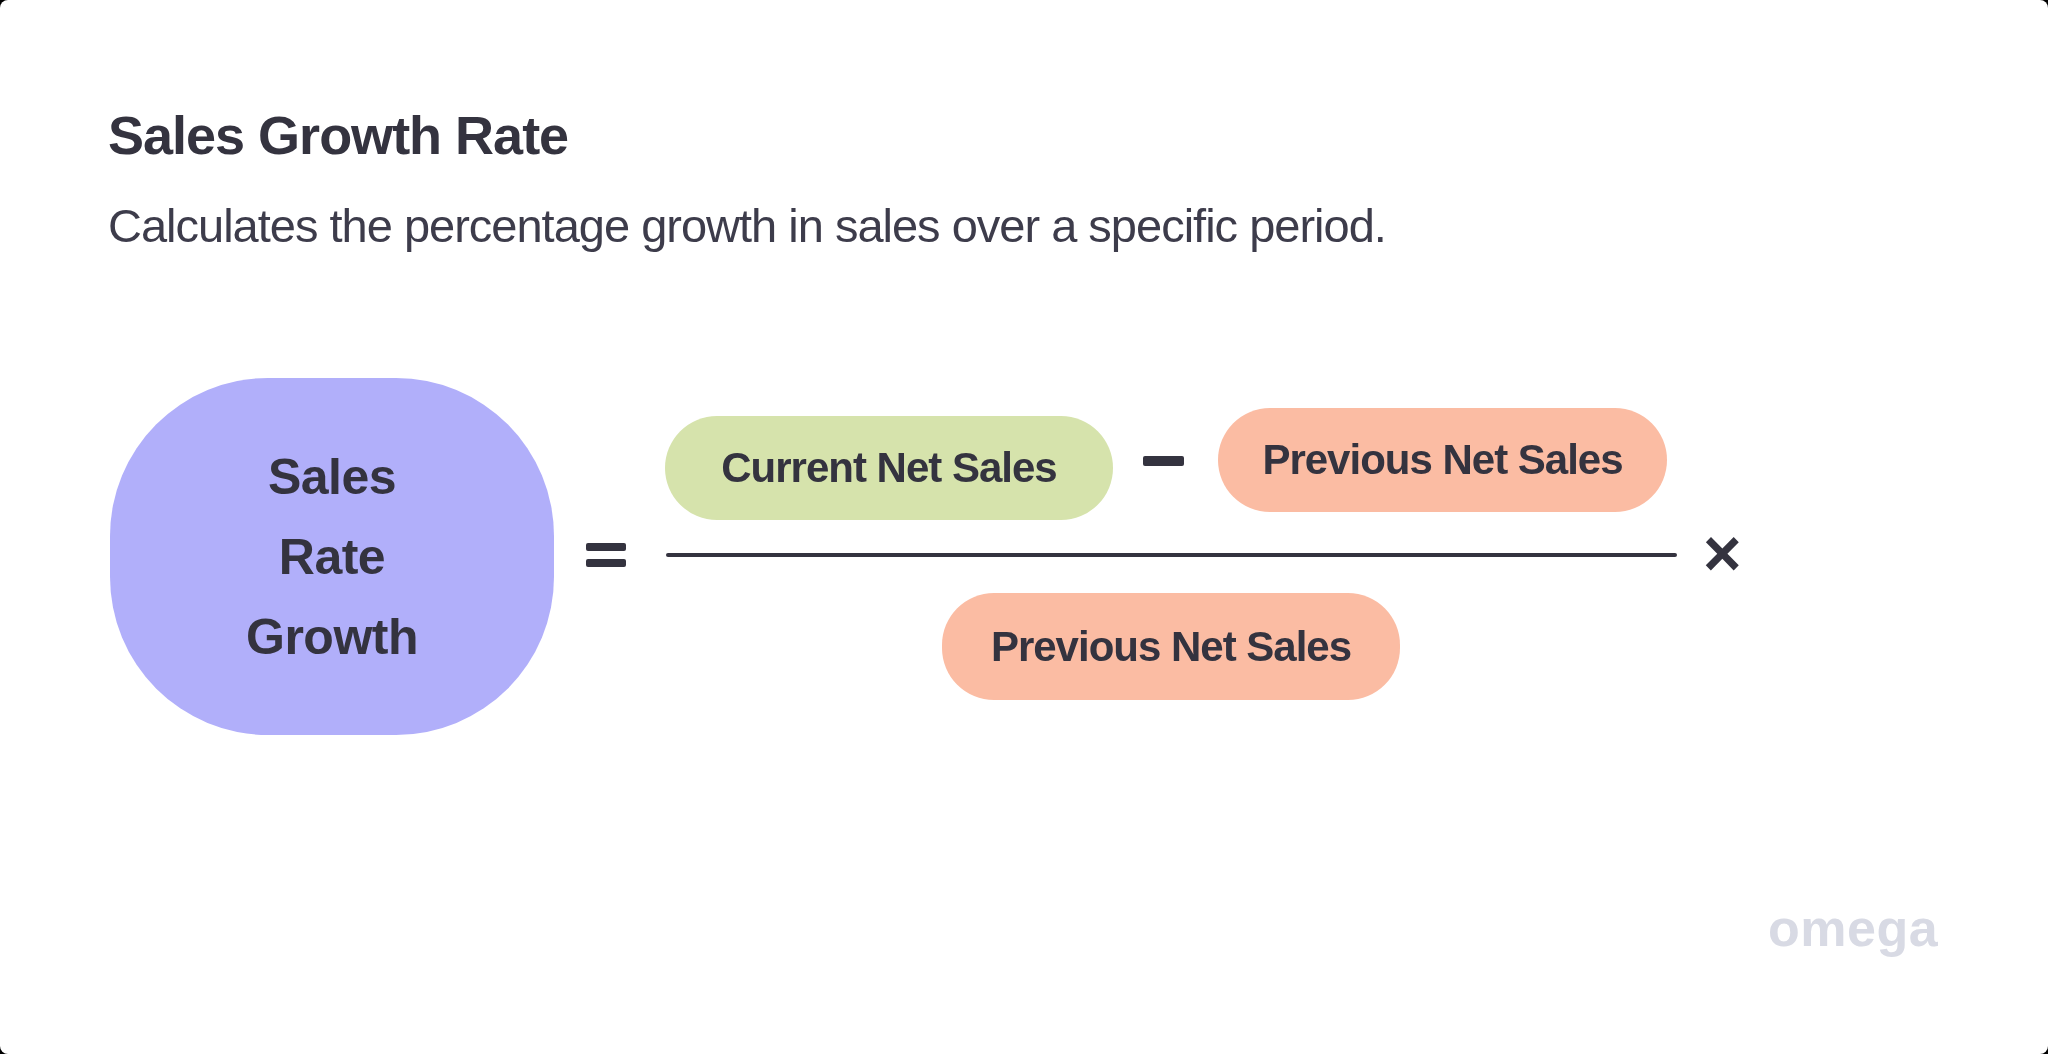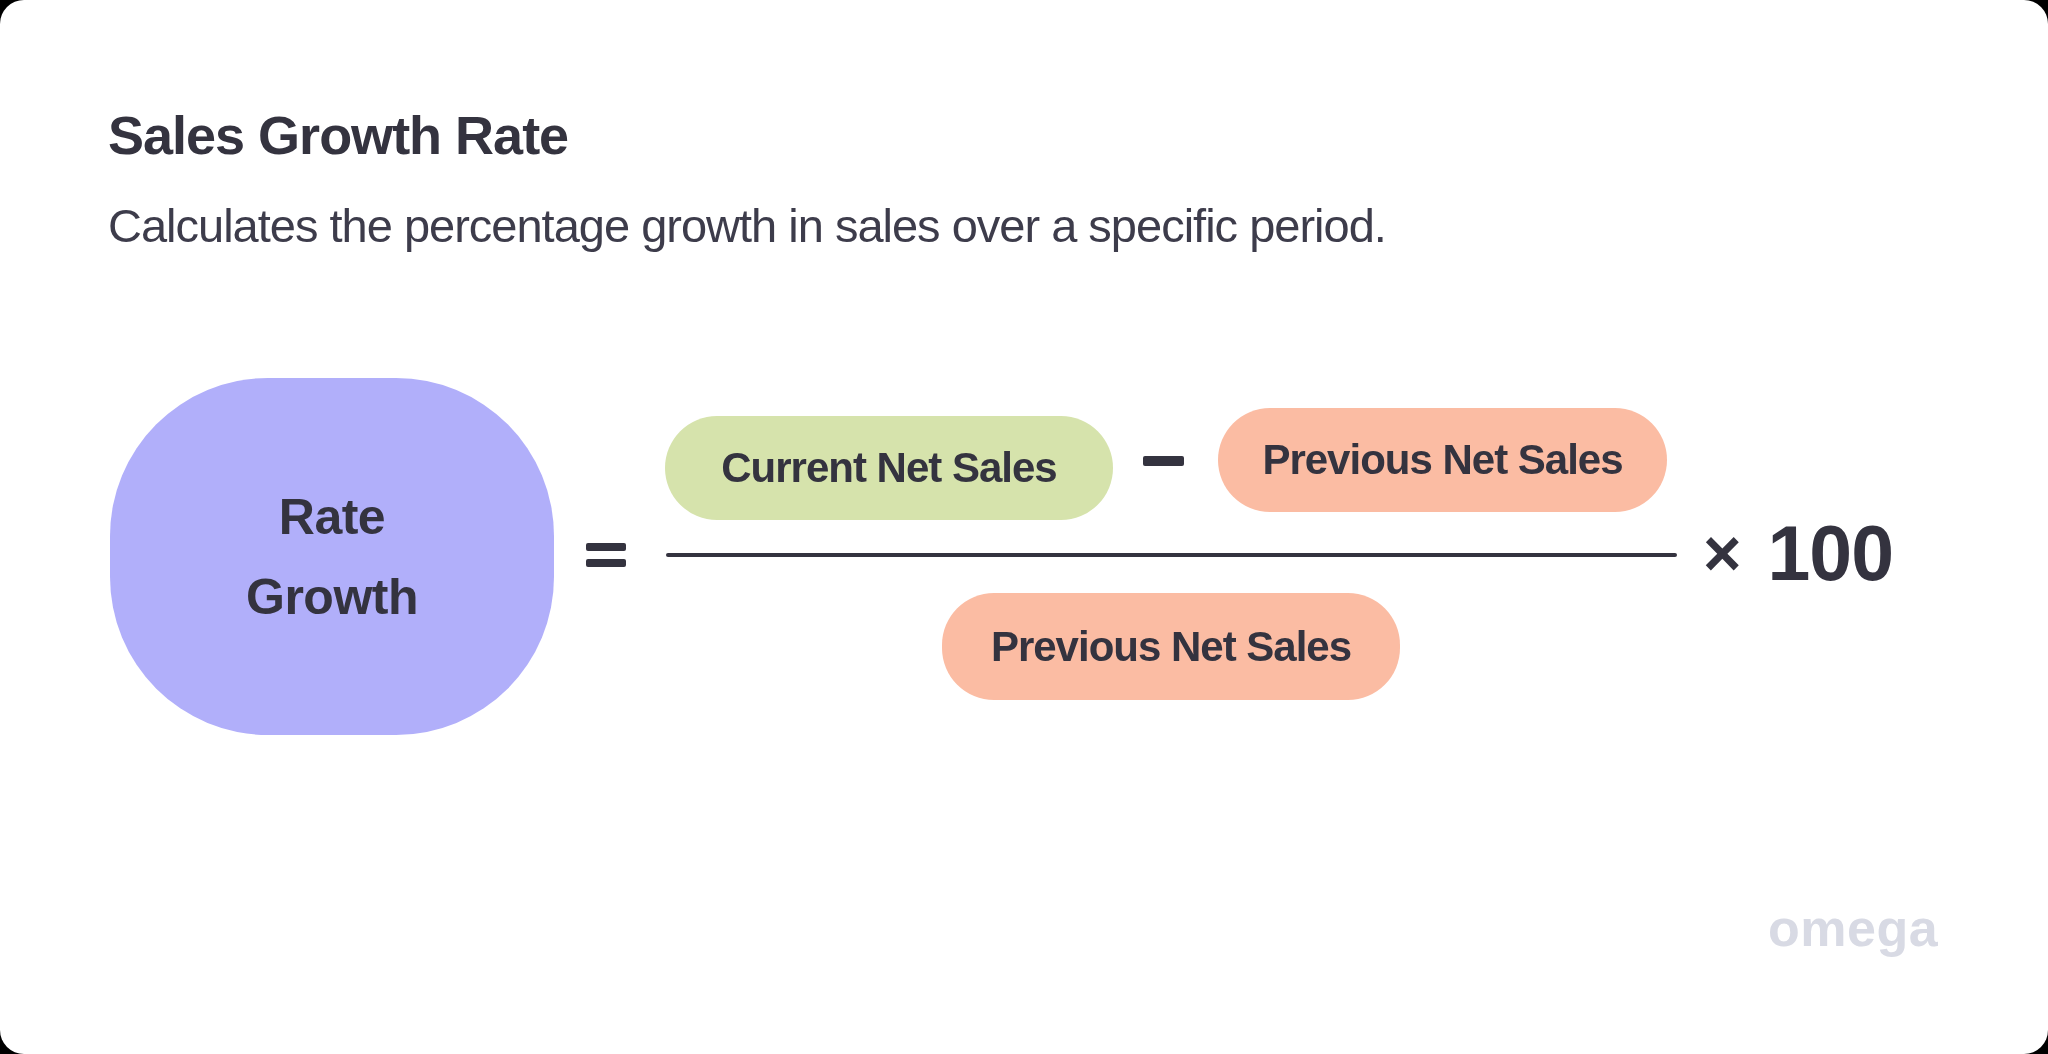--- a/index.html
+++ b/index.html
@@ -16,21 +16,21 @@
   body {
     background: #000000;
     font-family: "Liberation Sans", "DejaVu Sans", sans-serif;
     overflow: hidden;
   }
   .card {
     position: absolute;
     left: 0; top: 0;
     width: 2048px; height: 1054px;
     background: var(--card-bg, #ffffff);
-    border-radius: 24px;
+    border-radius: 8px;
   }
   .page-title {
     position: absolute;
     left: 108px; top: 104px;
     font-size: 54px;
     font-weight: 800;
     letter-spacing: -1px;
     color: var(--text-dark, #34333F);
   }
   .page-subtitle {
@@ -151,20 +151,21 @@
 <div class="card">
 
   <h1 class="page-title">Sales Growth Rate</h1>
 
   <p class="page-subtitle">Calculates the percentage growth in sales over a specific period.</p>
 
   <div>
 
     <div class="blob">
       <div class="blob-label">
+        <span>Sales</span>
         <span>Rate</span>
         <span>Growth</span>
       </div>
     </div>
 
     <div class="equals" aria-label="=">
       <div class="bar"></div>
       <div class="bar"></div>
     </div>
 
@@ -179,20 +180,19 @@
     </div>
 
     <div class="fraction-line"></div>
 
     <div class="pill pill-peach-den">
       <span>Previous Net Sales</span>
     </div>
 
     <div class="multiplier">
       <span class="times-symbol">×</span>
-      <span class="times-value">100</span>
     </div>
 
   </div>
 
   <div class="logo">omega</div>
 
 </div>
 
 </body></html>

